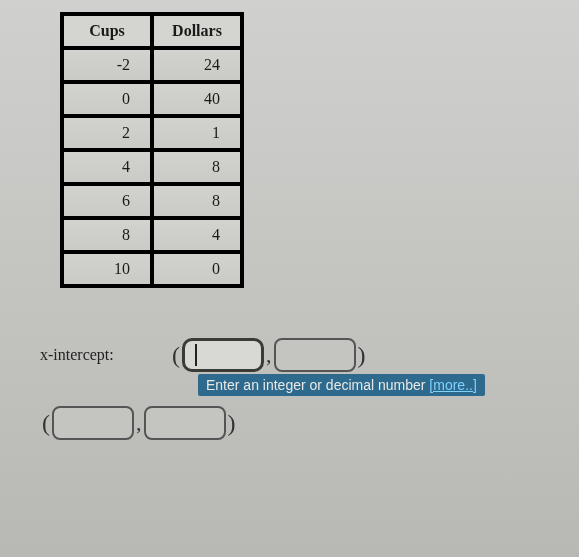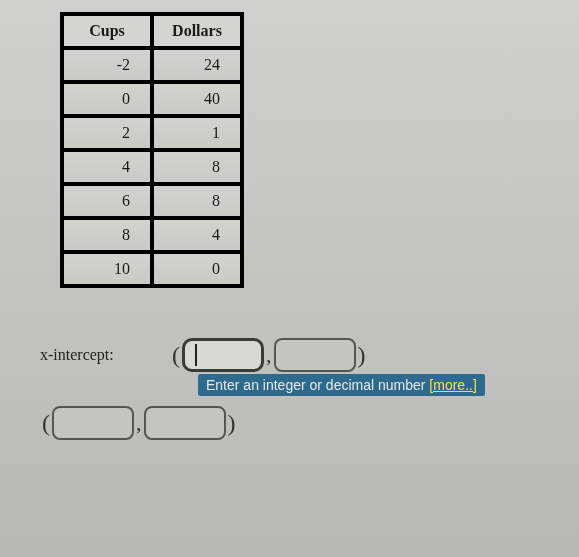--- a/index.html
+++ b/index.html
@@ -104,21 +104,21 @@
       top: 36px;
       background: #2d6a8e;
       color: #e8e8e4;
       font-family: Arial, sans-serif;
       font-size: 14px;
       padding: 3px 8px;
       border-radius: 2px;
       white-space: nowrap;
     }
     .hint .more {
-      color: #fde047;
+      color: #7dd3fc;
       text-decoration: underline;
     }
     .y-row {
       margin-top: 34px;
     }
   </style>
 </head>
 <body>
 
 <div class="page">

